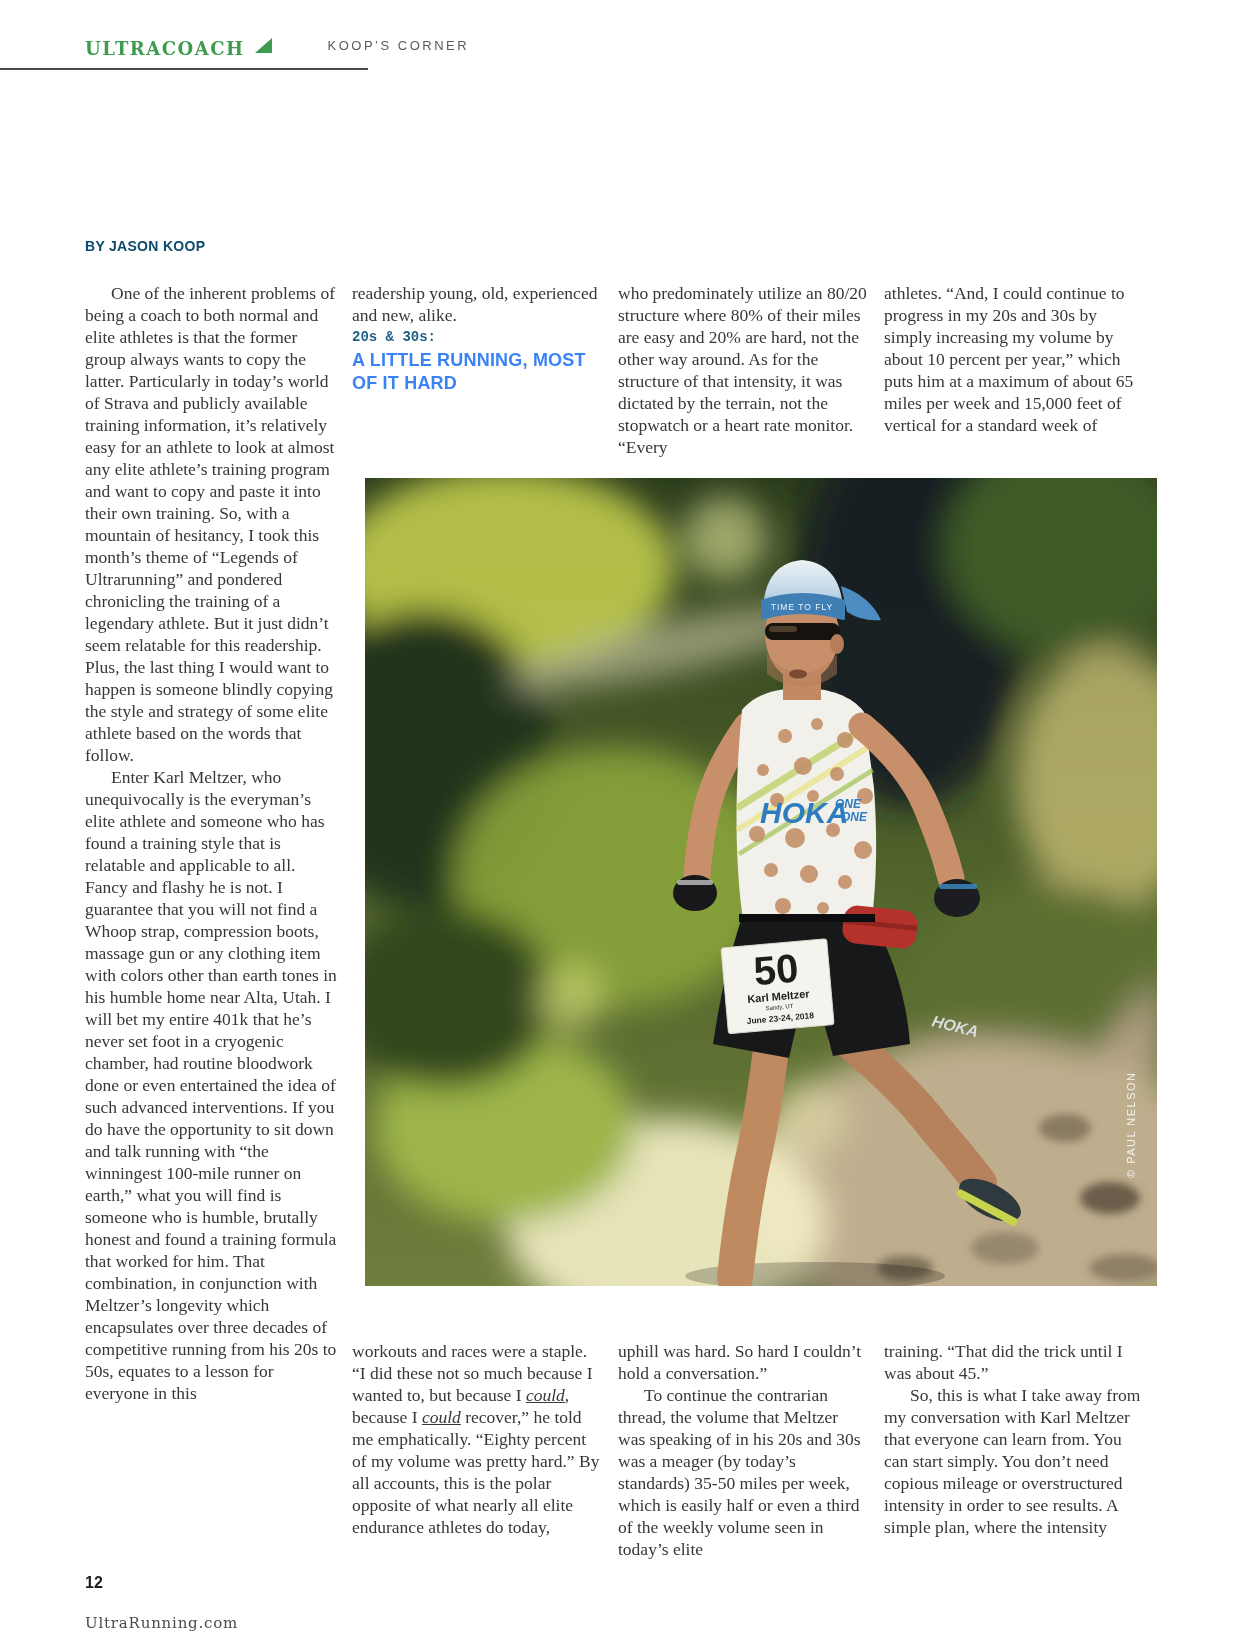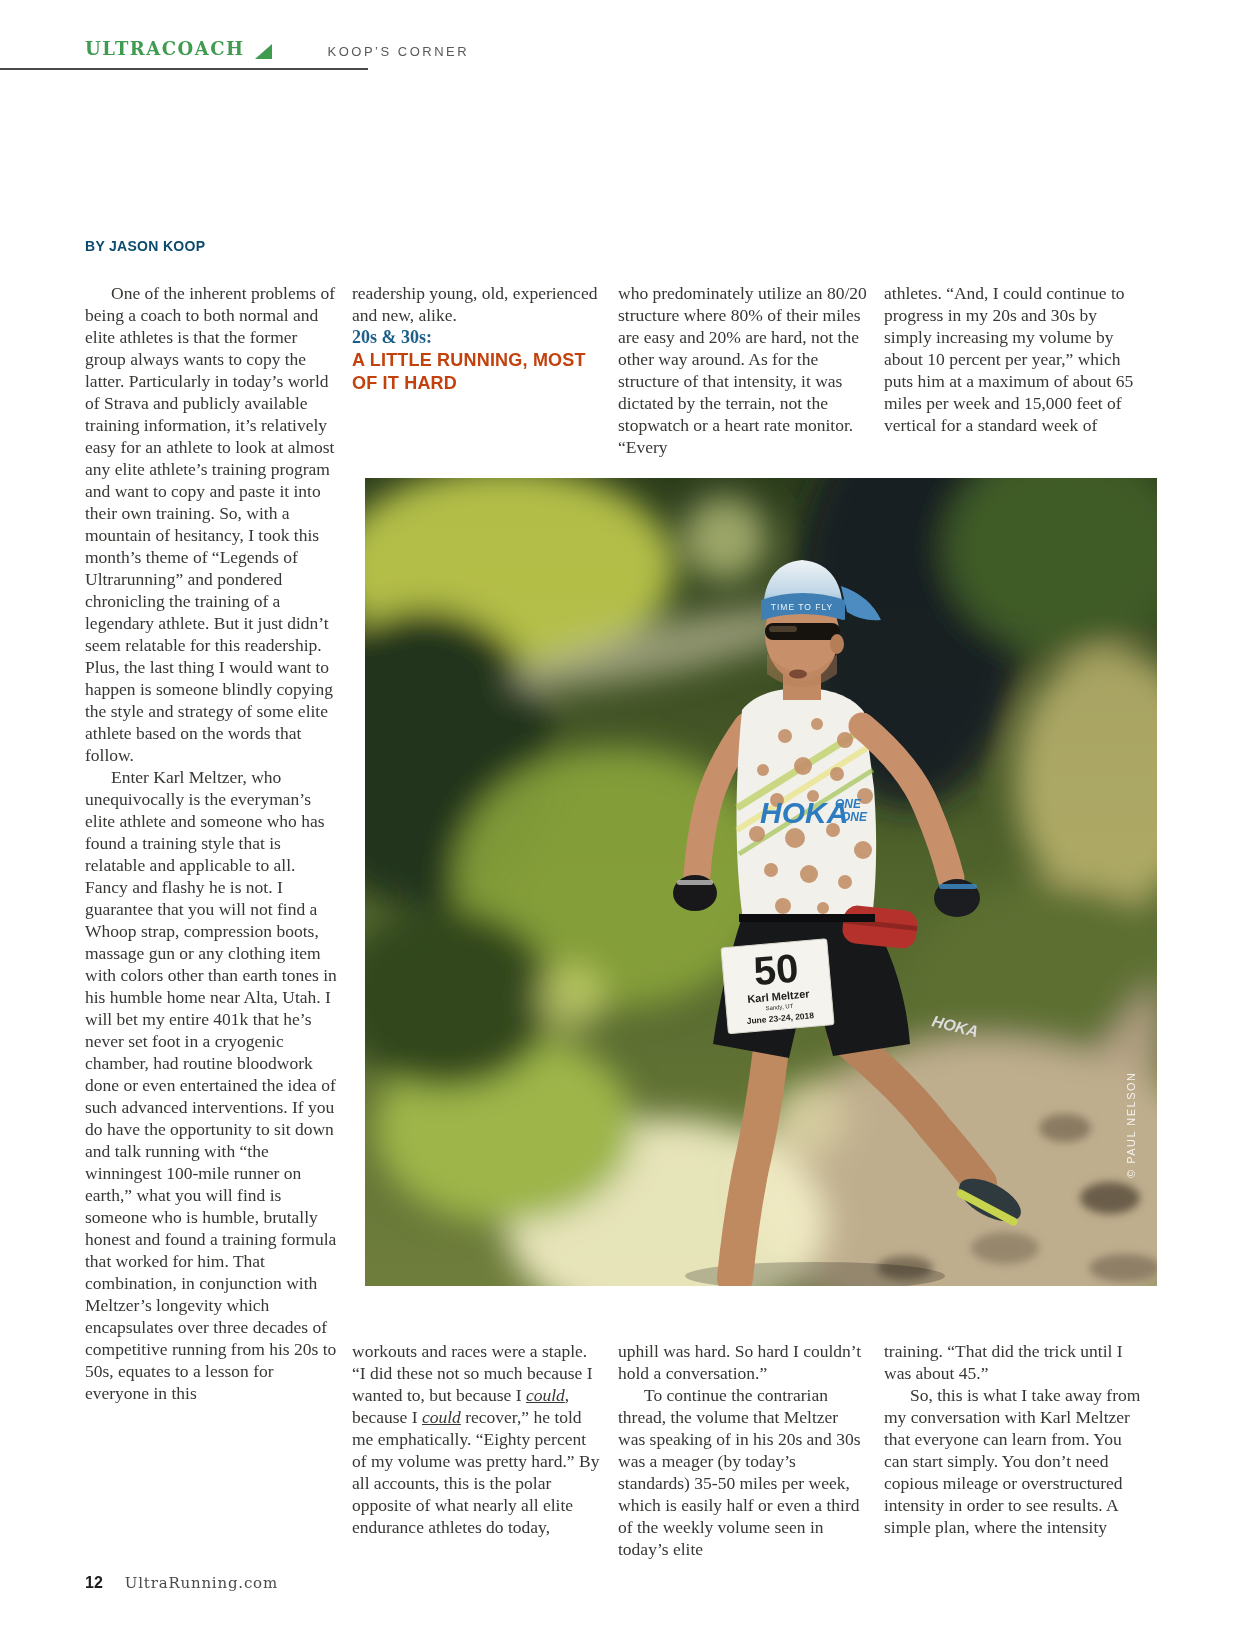--- a/index.html
+++ b/index.html
@@ -2,21 +2,21 @@
 <html><head>
 <meta charset="utf-8">
 <style>
   html,body{margin:0;padding:0;background:#e9e9e9;}
   .page{
     position:relative;width:1257px;height:1632px;background:#ffffff;
     margin:0 auto;overflow:hidden;
     font-family:"Liberation Serif",serif;color:#393734;
   }
   
-  .kicker{position:absolute;left:85px;top:38px;display:flex;align-items:flex-end;gap:10px;}
+  .kicker{position:absolute;left:85px;top:38px;display:flex;align-items:flex-start;gap:10px;}
   .kicker .brand{
     font-family:"DejaVu Serif",serif;font-weight:bold;font-size:18px;
     letter-spacing:1.5px;color:#3E9B4F;
   }
   .kicker .corner{
     font-family:"Liberation Sans",sans-serif;font-size:13px;letter-spacing:2.5px;
     color:#58595B;margin-left:4px;padding-left:42px;
   }
   .kicker-rule{position:absolute;left:0;top:68px;width:368px;height:2px;background:#4a4a48;}
   
@@ -35,33 +35,33 @@
   .col p{margin:0;}
   .col p.indent{text-indent:26px;}
   .col1{left:85px;top:282px;width:252px;}
   .col2-top{left:352px;top:282px;}
   .col3-top{left:618px;top:282px;}
   .col4-top{left:884px;top:282px;width:258px;}
   .col2-bottom{left:352px;top:1340px;}
   .col3-bottom{left:618px;top:1340px;}
   .col4-bottom{left:884px;top:1340px;width:258px;}
   .subhead-kicker{
-    margin:16px 0 0 0;font-family:Liberation Serif, serif;font-weight:bold;
-    font-size:18px;line-height:23px;color:#1D5F88;
+    margin:16px 0 0 0;font-family:Liberation Mono, monospace;font-weight:bold;
+    font-size:14px;line-height:23px;color:#1D5F88;
   }
   .subhead{
     margin:0 0 2px 0;font-family:"Liberation Sans",sans-serif;font-weight:bold;
-    font-size:18px;line-height:23px;letter-spacing:0.2px;color:#c2410c;
+    font-size:18px;line-height:23px;letter-spacing:0.2px;color:#3b82f6;
   }
   .em{font-style:italic;text-decoration:underline;}
   
   .photo{position:absolute;left:365px;top:478px;width:792px;height:808px;margin:0;overflow:hidden;}
   .photo svg{display:block;}
   
-  .pfooter{position:absolute;left:85px;top:1574px;display:flex;align-items:baseline;gap:22px;}
+  .pfooter{position:absolute;left:85px;top:1574px;display:flex;align-items:baseline;gap:22px;flex-direction:column;}
   .pfooter .pagenum{font-family:"Liberation Sans",sans-serif;font-weight:bold;font-size:16px;color:#1d1d1b;}
   .pfooter .site{font-family:"DejaVu Serif",serif;font-size:15px;letter-spacing:0.8px;color:#4a4a48;}
 </style>
 </head>
 <body>
 
 <div class="page">
 
   <header class="kicker">
     <span class="brand">ULTRACOACH</span>

